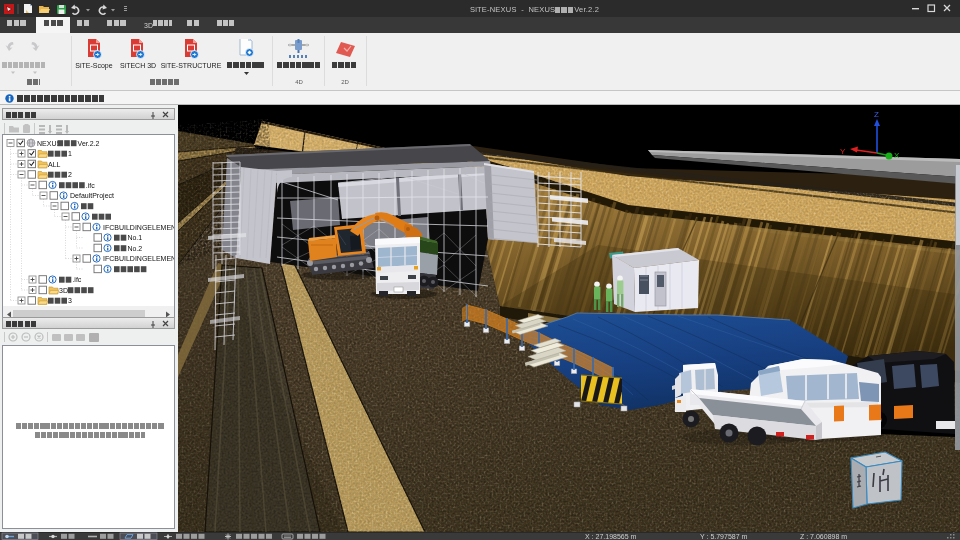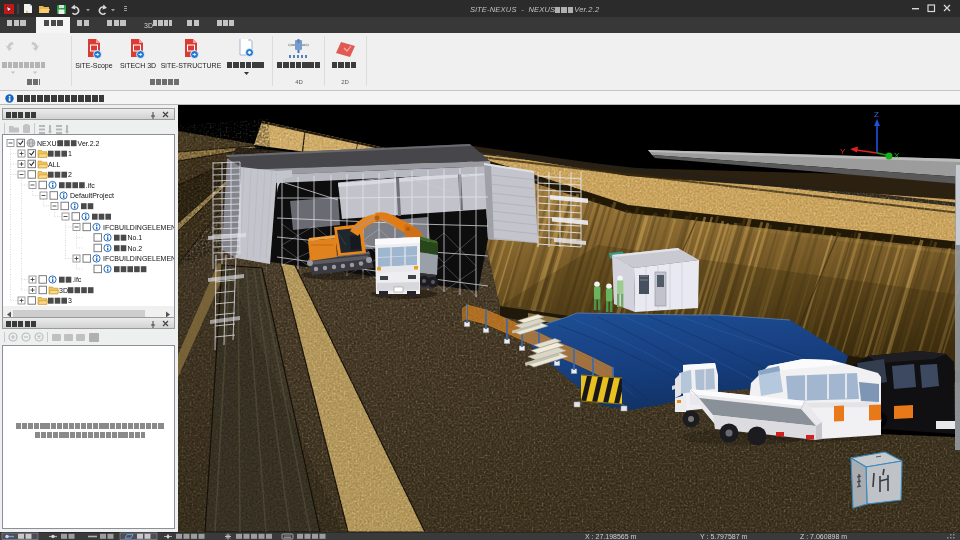--- a/index.html
+++ b/index.html
@@ -1,19 +1,19 @@
 <!DOCTYPE html>
 <html><head><meta charset="utf-8"><style>
 html,body{margin:0;padding:0;width:960px;height:540px;overflow:hidden;background:#f0f0f0;
 font-family:"Liberation Sans",sans-serif;}
 *{box-sizing:border-box;}
 .abs{position:absolute;}
 #app{position:relative;width:960px;height:540px;}
 
-#title{left:0;top:0;width:960px;height:17px;background:#2b2b2b;font-style:italic;}
+#title{left:0;top:0;width:960px;height:17px;background:#2b2b2b;}
 #menurow{left:0;top:17px;width:960px;height:16px;background:#383838;}
 #ribbon{left:0;top:33px;width:960px;height:58px;background:#f0f0f0;border-bottom:1px solid #c6c6c6;}
 #infobar{left:0;top:91px;width:960px;height:14px;background:#f4f4f4;border-bottom:1px solid #b9b9b9;}
 #statusbar{left:0;top:532px;width:960px;height:8px;background:#3a3a3a;}
 #leftpanel{left:0;top:105px;width:178px;height:427px;background:#eef0f0;}
 #viewport{left:178px;top:105px;width:782px;height:427px;background:#000;}
 
 .jp{display:inline-block;vertical-align:middle;}
 .tab{position:absolute;top:3px;}
 .sep{position:absolute;top:3px;height:50px;width:1px;background:#dcdcdc;}

